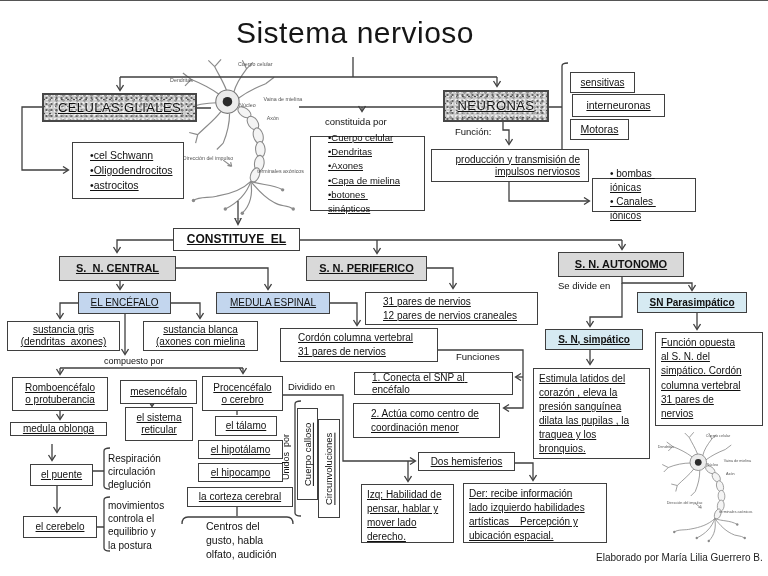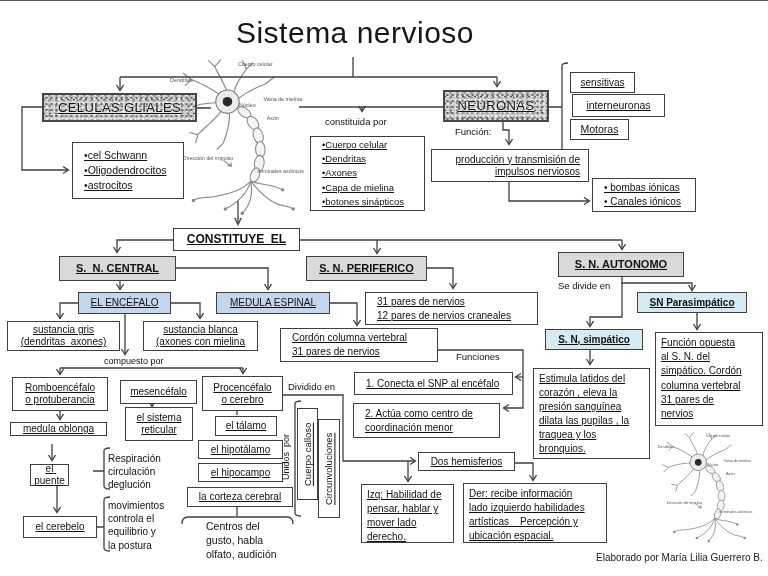--- a/index.html
+++ b/index.html
@@ -4,21 +4,21 @@
 <style>
   html,body{margin:0;padding:0;background:#fff;}
   #stage{position:relative;width:768px;height:576px;background:#fff;overflow:hidden;
          font-family:"Liberation Sans","DejaVu Sans",sans-serif;color:var(--text,#111);}
   .top-edge{position:absolute;left:0;top:0;width:768px;height:1px;background:#2a2a2a;opacity:.8;}
   .title{position:absolute;left:225px;top:16px;width:260px;text-align:center;
          font-size:30px;letter-spacing:.5px;color:#161616;}
   .box{position:absolute;box-sizing:border-box;border:1.5px solid var(--border,#3f3f3f);
        background:#fff;font-size:10px;line-height:1.18;white-space:pre-wrap;
        display:flex;align-items:center;justify-content:center;text-align:center;text-decoration:underline;}
-  .left{justify-content:flex-start;text-align:left;align-items:center;padding:2px 11px;}
+  .left{justify-content:flex-start;text-align:left;align-items:center;padding:2px 17px;}
   .topleft{justify-content:flex-start;text-align:left;align-items:flex-start;padding:3px 5px;}
   .gray{background:var(--section-fill,#d9d9d9);font-weight:bold;font-size:11px;}
   .blue{background:var(--blue-fill,#c3d6ee);}
   .cyan{background:var(--cyan-fill,#d6eaf2);font-weight:bold;}
   .bold{font-weight:bold;}
   .texture{background-color:#cbcbcb;
      background-image:radial-gradient(circle,#646464 .8px,transparent 1.4px),
        radial-gradient(circle,#989898 1px,transparent 1.6px),
        radial-gradient(circle,#4f4f4f .7px,transparent 1.2px),
        radial-gradient(circle,#ececec 1px,transparent 1.5px);
@@ -201,21 +201,21 @@
 bronquios.</div>
   <div class="box left node" style="left:354px;top:372px;width:159px;height:23px">1. Conecta el SNP al encéfalo</div>
   <div class="box left node" style="left:353px;top:403px;width:147px;height:35px;line-height:1.35">2. Actúa como centro de
 coordinación menor</div>
   <div class="box node" style="left:12px;top:377px;width:96px;height:34px">Romboencéfalo
 o protuberancia</div>
   <div class="box node" style="left:120px;top:380px;width:77px;height:24px">mesencéfalo</div>
   <div class="box node" style="left:202px;top:376px;width:81px;height:35px">Procencéfalo
 o cerebro</div>
   <div class="box node" style="left:10px;top:422px;width:97px;height:14px">medula oblonga</div>
-  <div class="box node" style="left:30px;top:464px;width:39px;height:22px">el puente</div>
+  <div class="box node" style="left:30px;top:464px;width:63px;height:22px">el puente</div>
   <div class="box node" style="left:23px;top:516px;width:74px;height:22px">el cerebelo</div>
   <div class="box node" style="left:125px;top:407px;width:68px;height:34px">el sistema
 reticular</div>
   <div class="box node" style="left:215px;top:416px;width:62px;height:20px">el tálamo</div>
   <div class="box node" style="left:198px;top:440px;width:85px;height:19px">el hipotálamo</div>
   <div class="box node" style="left:198px;top:463px;width:85px;height:19px">el hipocampo</div>
   <div class="box node" style="left:187px;top:487px;width:106px;height:20px">la corteza cerebral</div>
   <div class="box vbox node" style="left:297px;top:408px;width:21px;height:92px">Cuerpo calloso</div>
   <div class="box vbox node" style="left:318px;top:419px;width:22px;height:99px">Circunvoluciones</div>
   <div class="box node" style="left:418px;top:452px;width:97px;height:19px">Dos hemisferios</div>

